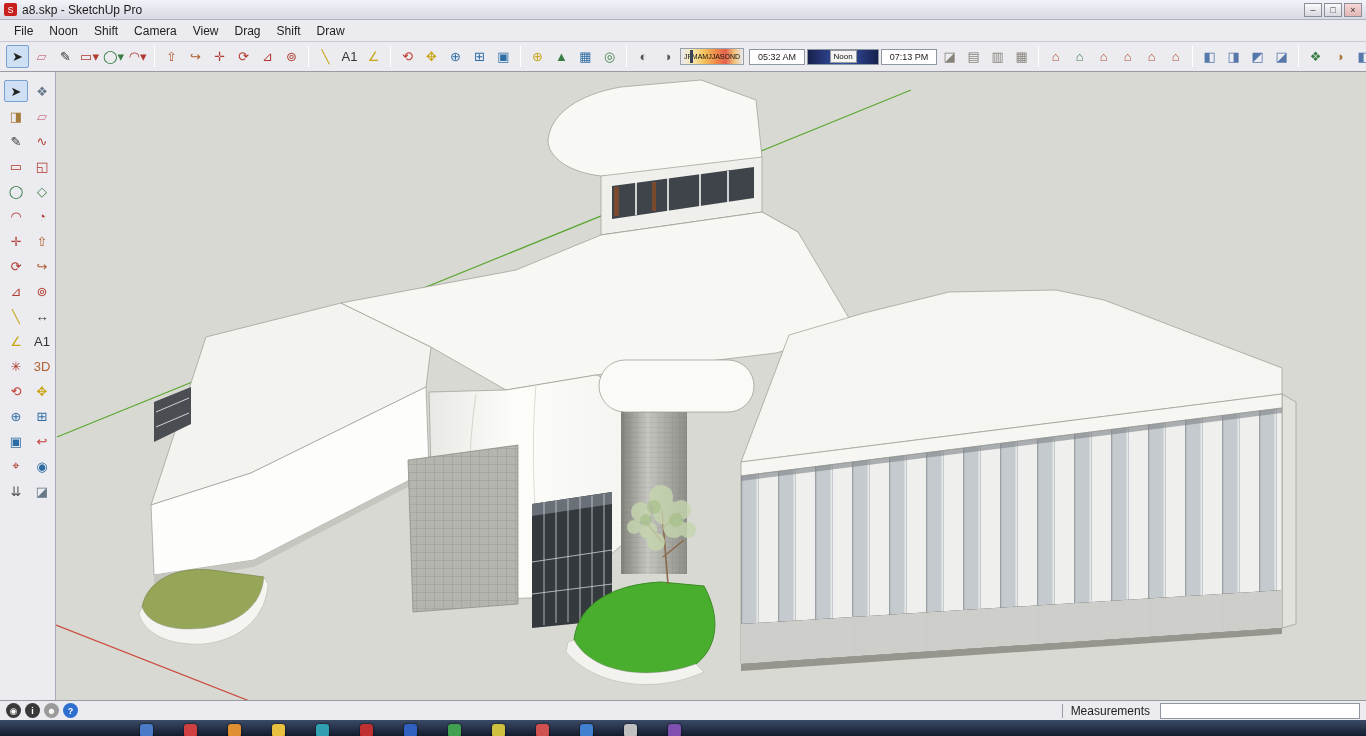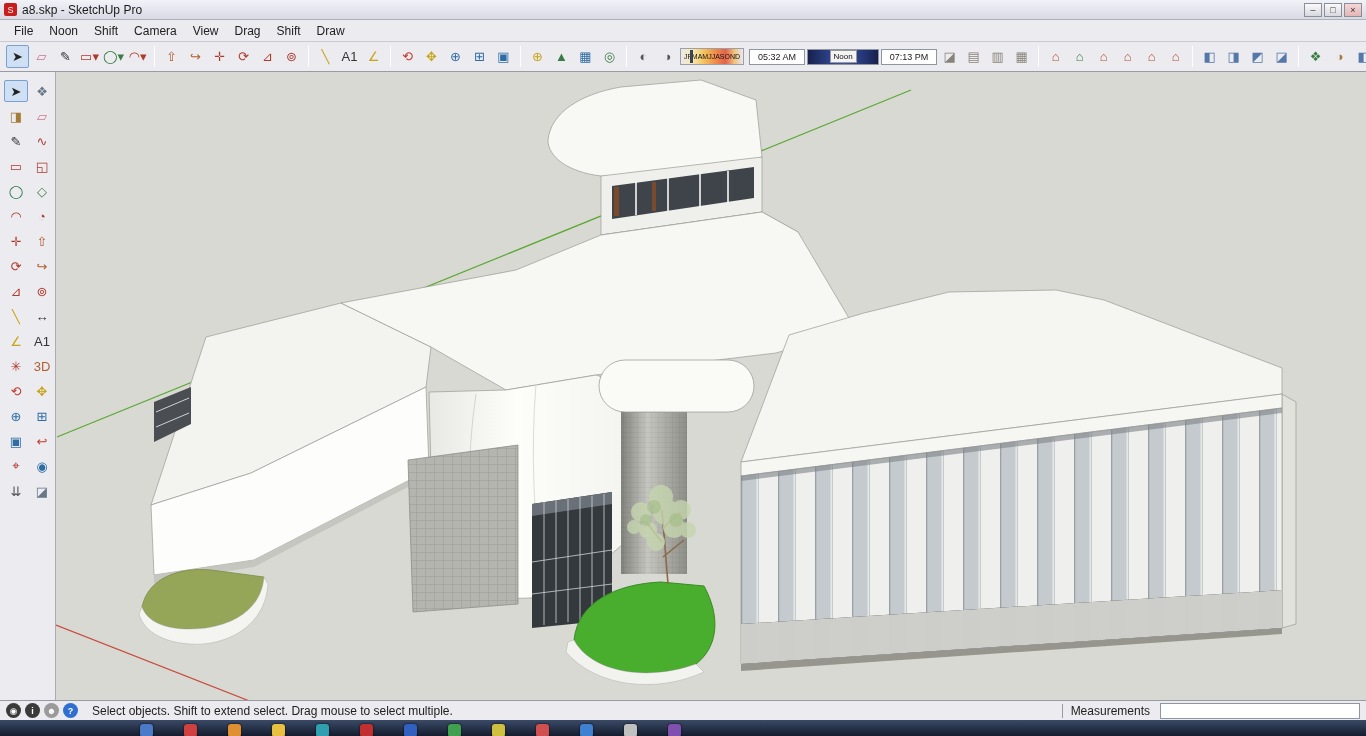--- a/index.html
+++ b/index.html
@@ -341,21 +341,20 @@
 </div>
 
 <div class="statusbar">
   <div class="sb-icons">
 
   <span class="sb-ico" style="color: rgb(255, 255, 255); background: rgb(58, 58, 58);">◉</span>
       <span class="sb-ico" style="color: rgb(255, 255, 255); background: rgb(58, 58, 58);">i</span>
       <span class="sb-ico" style="color: rgb(255, 255, 255); background: rgb(154, 154, 154);">☻</span>
       <span class="sb-ico" style="color: rgb(255, 255, 255); background: rgb(47, 111, 208);">?</span>
     </div>
-  <span class="hint">Select objects. Shift to extend select. Drag mouse to select multiple.</span>
   <span class="sb-sep"></span>
   <span class="meas-label">Measurements</span>
   <input class="meas-input" value="" style="">
 </div>
 
 <div class="taskbar">
 
 <span class="tb-app" style="background: rgb(74, 122, 200);"></span>
     <span class="tb-app" style="background: rgb(208, 64, 64);"></span>
     <span class="tb-app" style="background: rgb(224, 144, 48);"></span>

